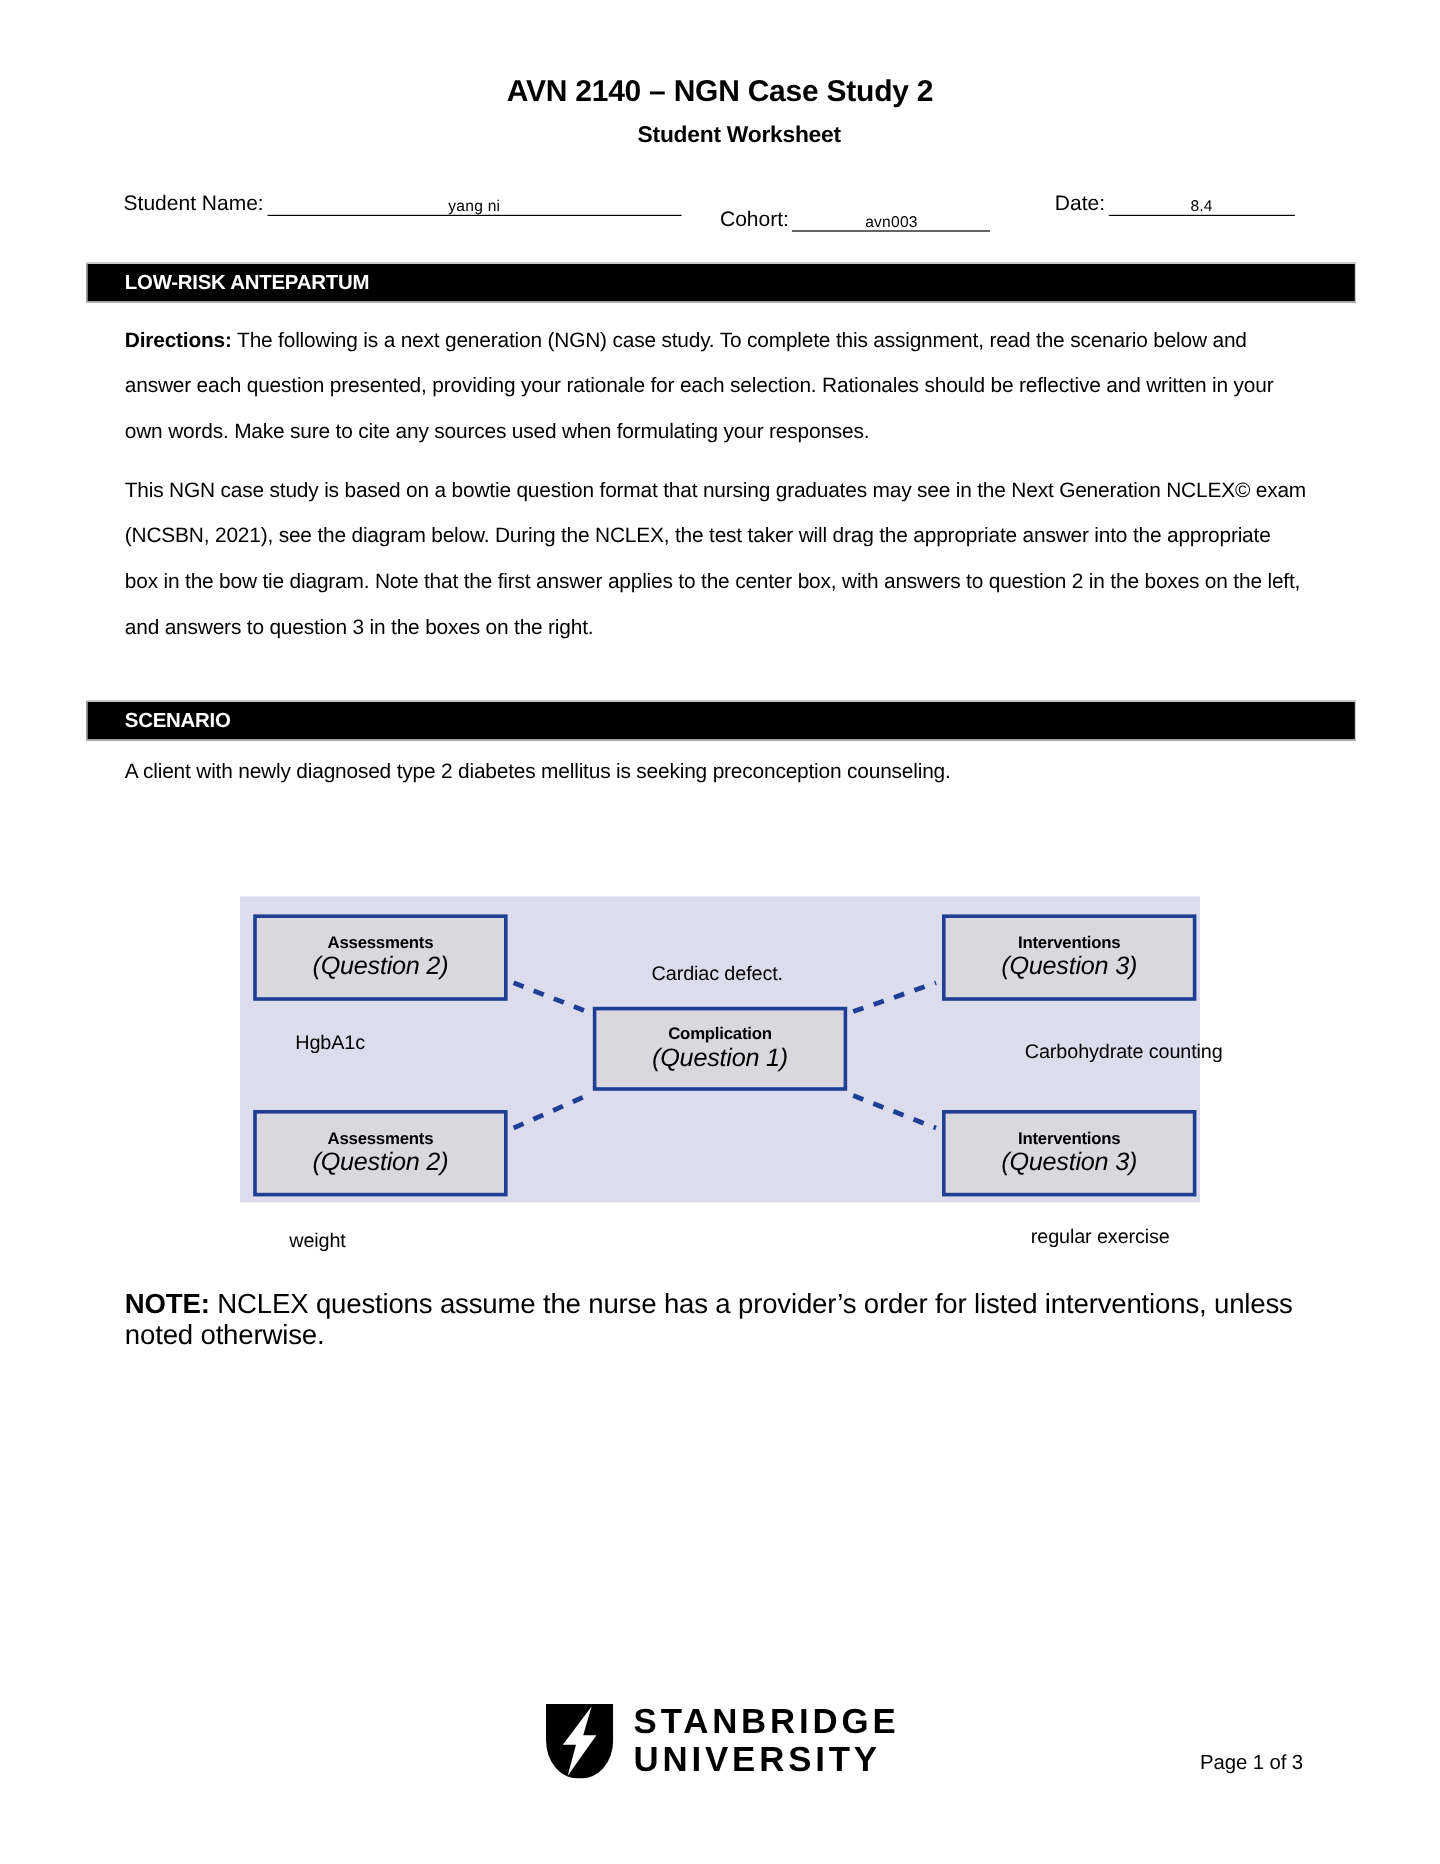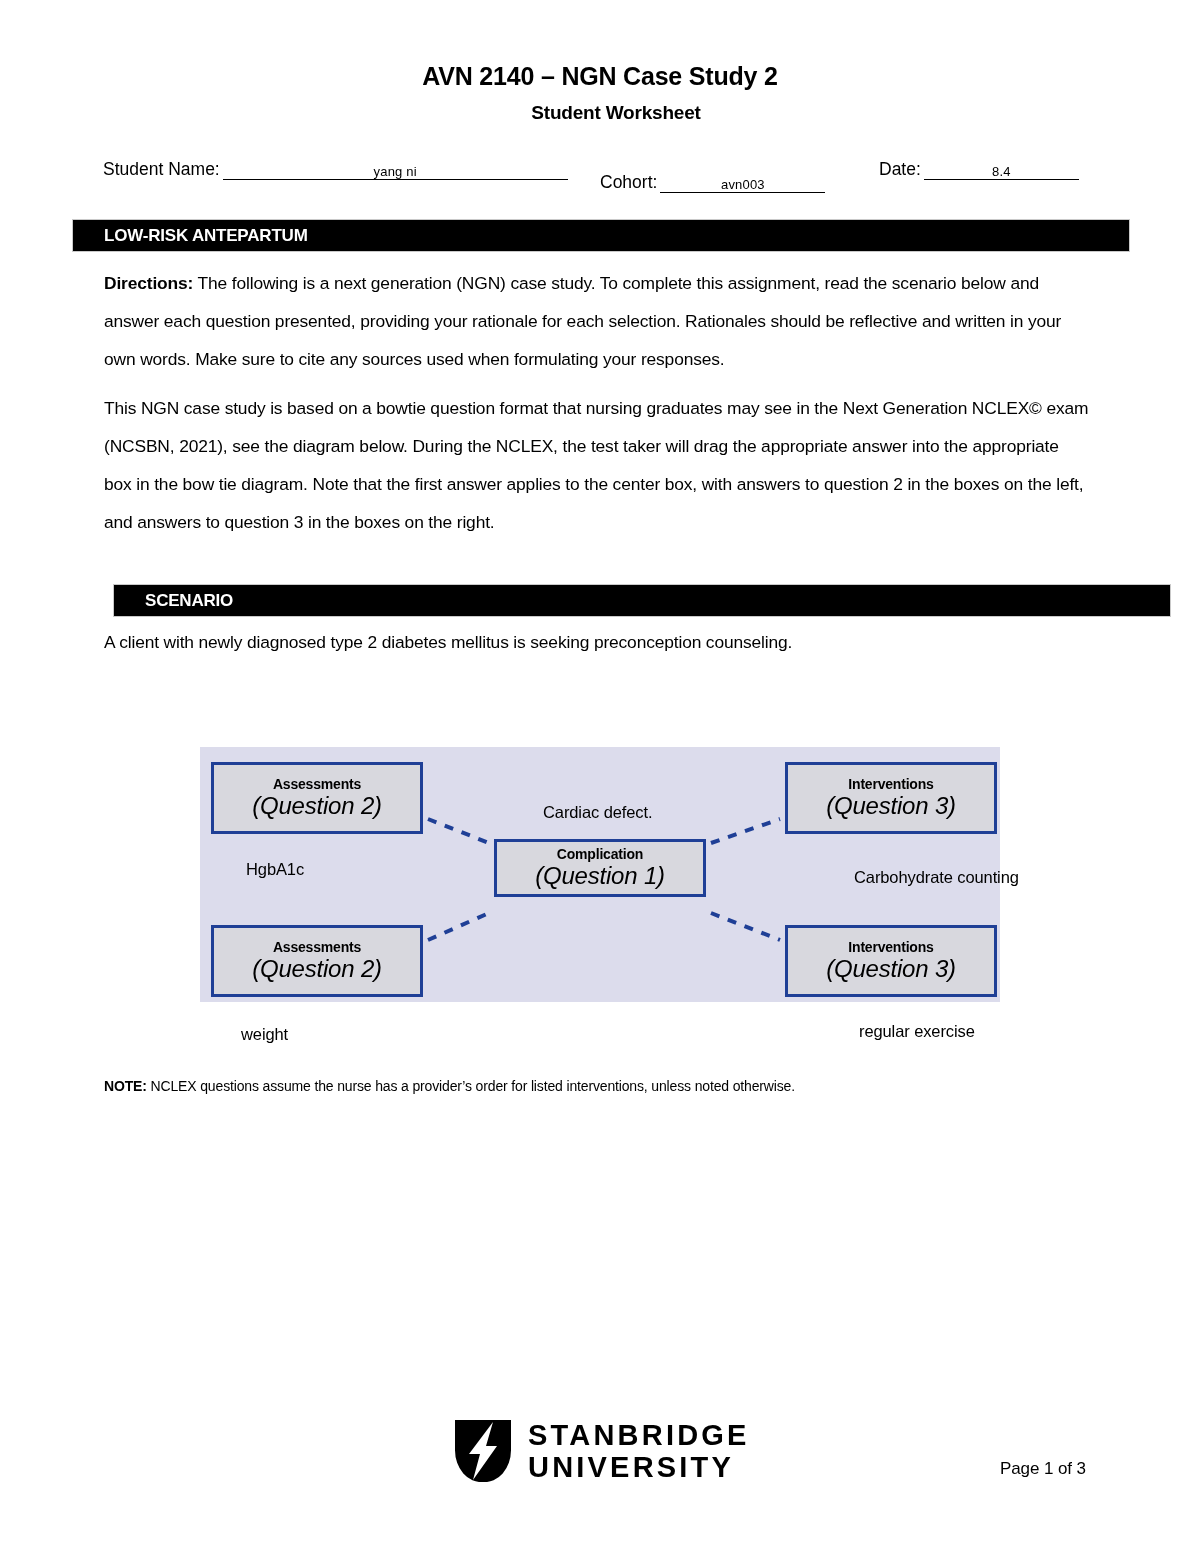--- a/index.html
+++ b/index.html
@@ -93,36 +93,36 @@
     position: absolute;
     left: 31px;
     top: 50%;
     transform: translateY(-50%);
     color: #ffffff;
     font-size: 17px;
     font-weight: bold;
     letter-spacing: -0.2px;
   }
   #bar-antepartum { top: 219px; }
-  #bar-scenario  { top: 584px; margin-left: 41px; }
+  #bar-scenario  { top: 584px; }
 
   
   .body-text {
     position: absolute;
     left: 104px;
     width: 985px;
     font-size: 17.4px;
     line-height: 38px;
     text-align: left;
     letter-spacing: -0.15px;
   }
   #p-directions { top: 264px; }
   #p-bowtie     { top: 389px; }
   #p-scenario   { top: 629px; font-size: 17.4px; line-height: 26px; }
-  #p-note       { top: 1073px; font-size: 14px; line-height: 26px; }
+  #p-note       { top: 1073px; font-size: 23px; line-height: 26px; }
   .body-text b { font-weight: bold; }
 
   
   .diagram {
     position: absolute;
     left: 200px;
     top: 747px;
     width: 800px;
     height: 255px;
     background: #dcdcec;
@@ -137,29 +137,29 @@
     align-items: center;
     justify-content: center;
     line-height: 1.18;
   }
   .bt-box .bt-head {
     font-size: 14px;
     font-weight: bold;
     letter-spacing: -0.2px;
   }
   .bt-box .bt-sub {
-    font-size: 24px;
+    font-size: 21px;
     font-style: italic;
     letter-spacing: -0.2px;
   }
   #box-assess-top    { left: 11px;  top: 15px;  width: 212px; height: 72px; }
   #box-assess-bottom { left: 11px;  top: 178px; width: 212px; height: 72px; }
   #box-interv-top    { left: 585px; top: 15px;  width: 212px; height: 72px; }
   #box-interv-bottom { left: 585px; top: 178px; width: 212px; height: 72px; }
-  #box-complication  { left: 294px; top: 92px;  width: 212px; height: 58px; }
+  #box-complication  { left: 294px; top: 92px;  width: 212px; height: 70px; }
 
   .bt-svg {
     position: absolute;
     left: 0; top: 0;
     width: 800px;
     height: 255px;
     pointer-events: none;
   }
 
   

